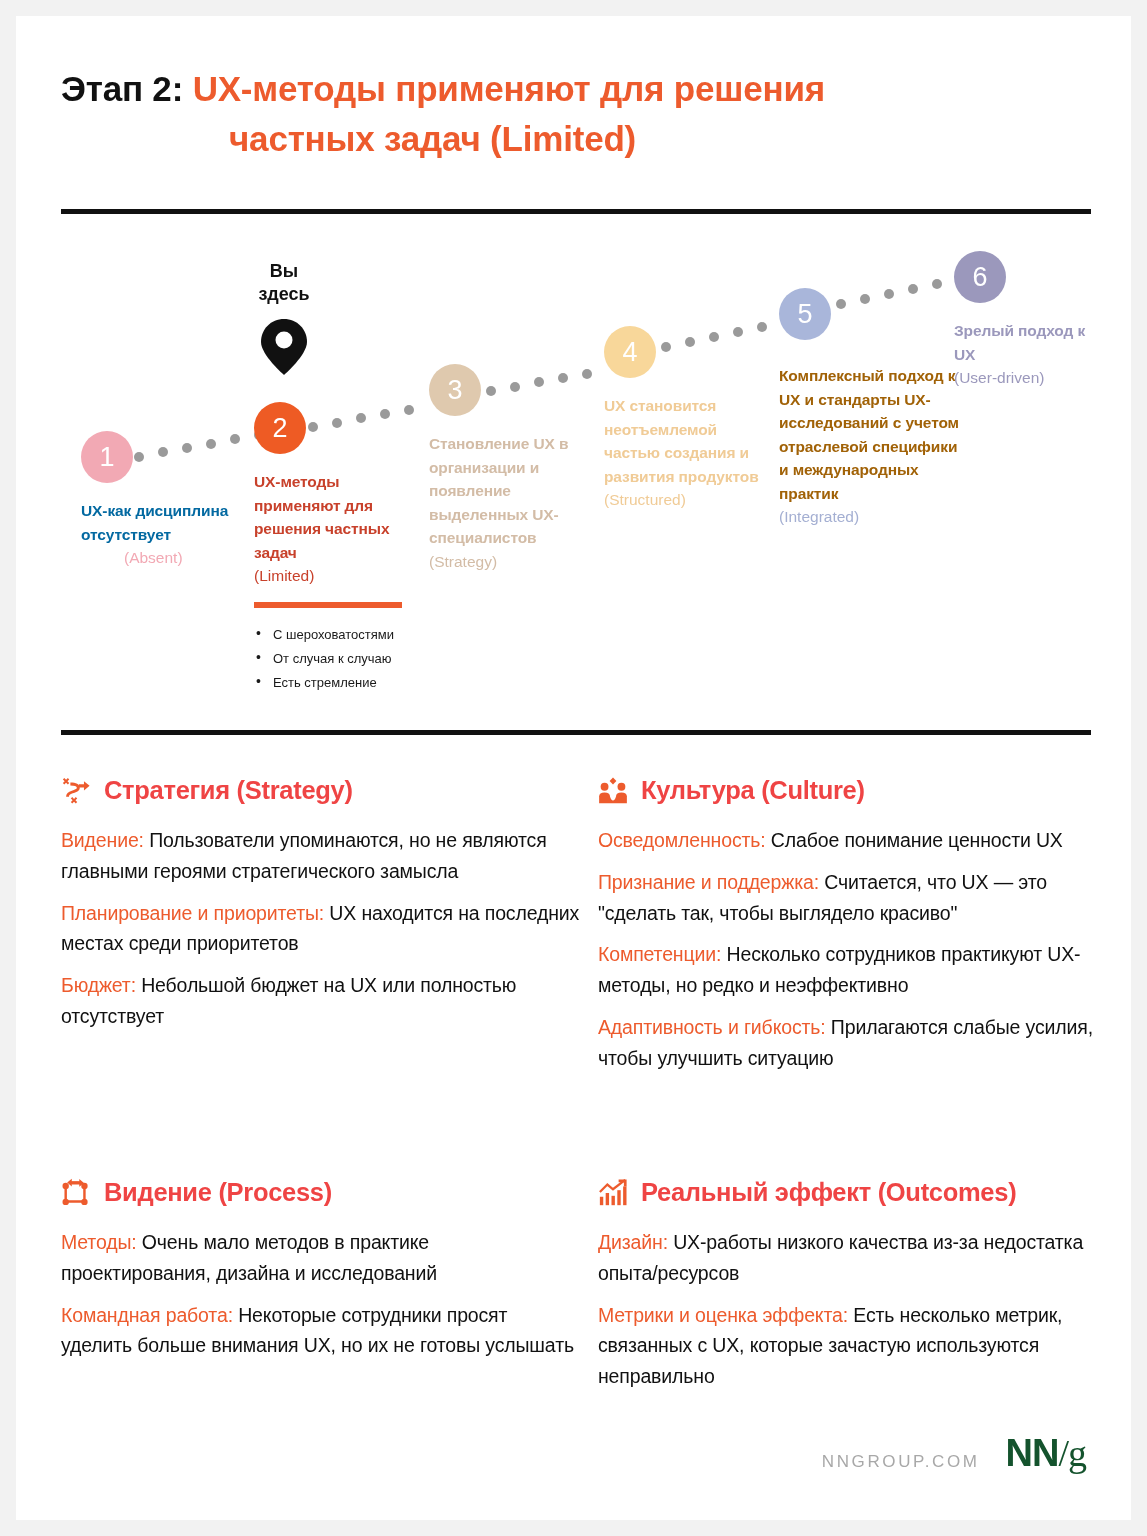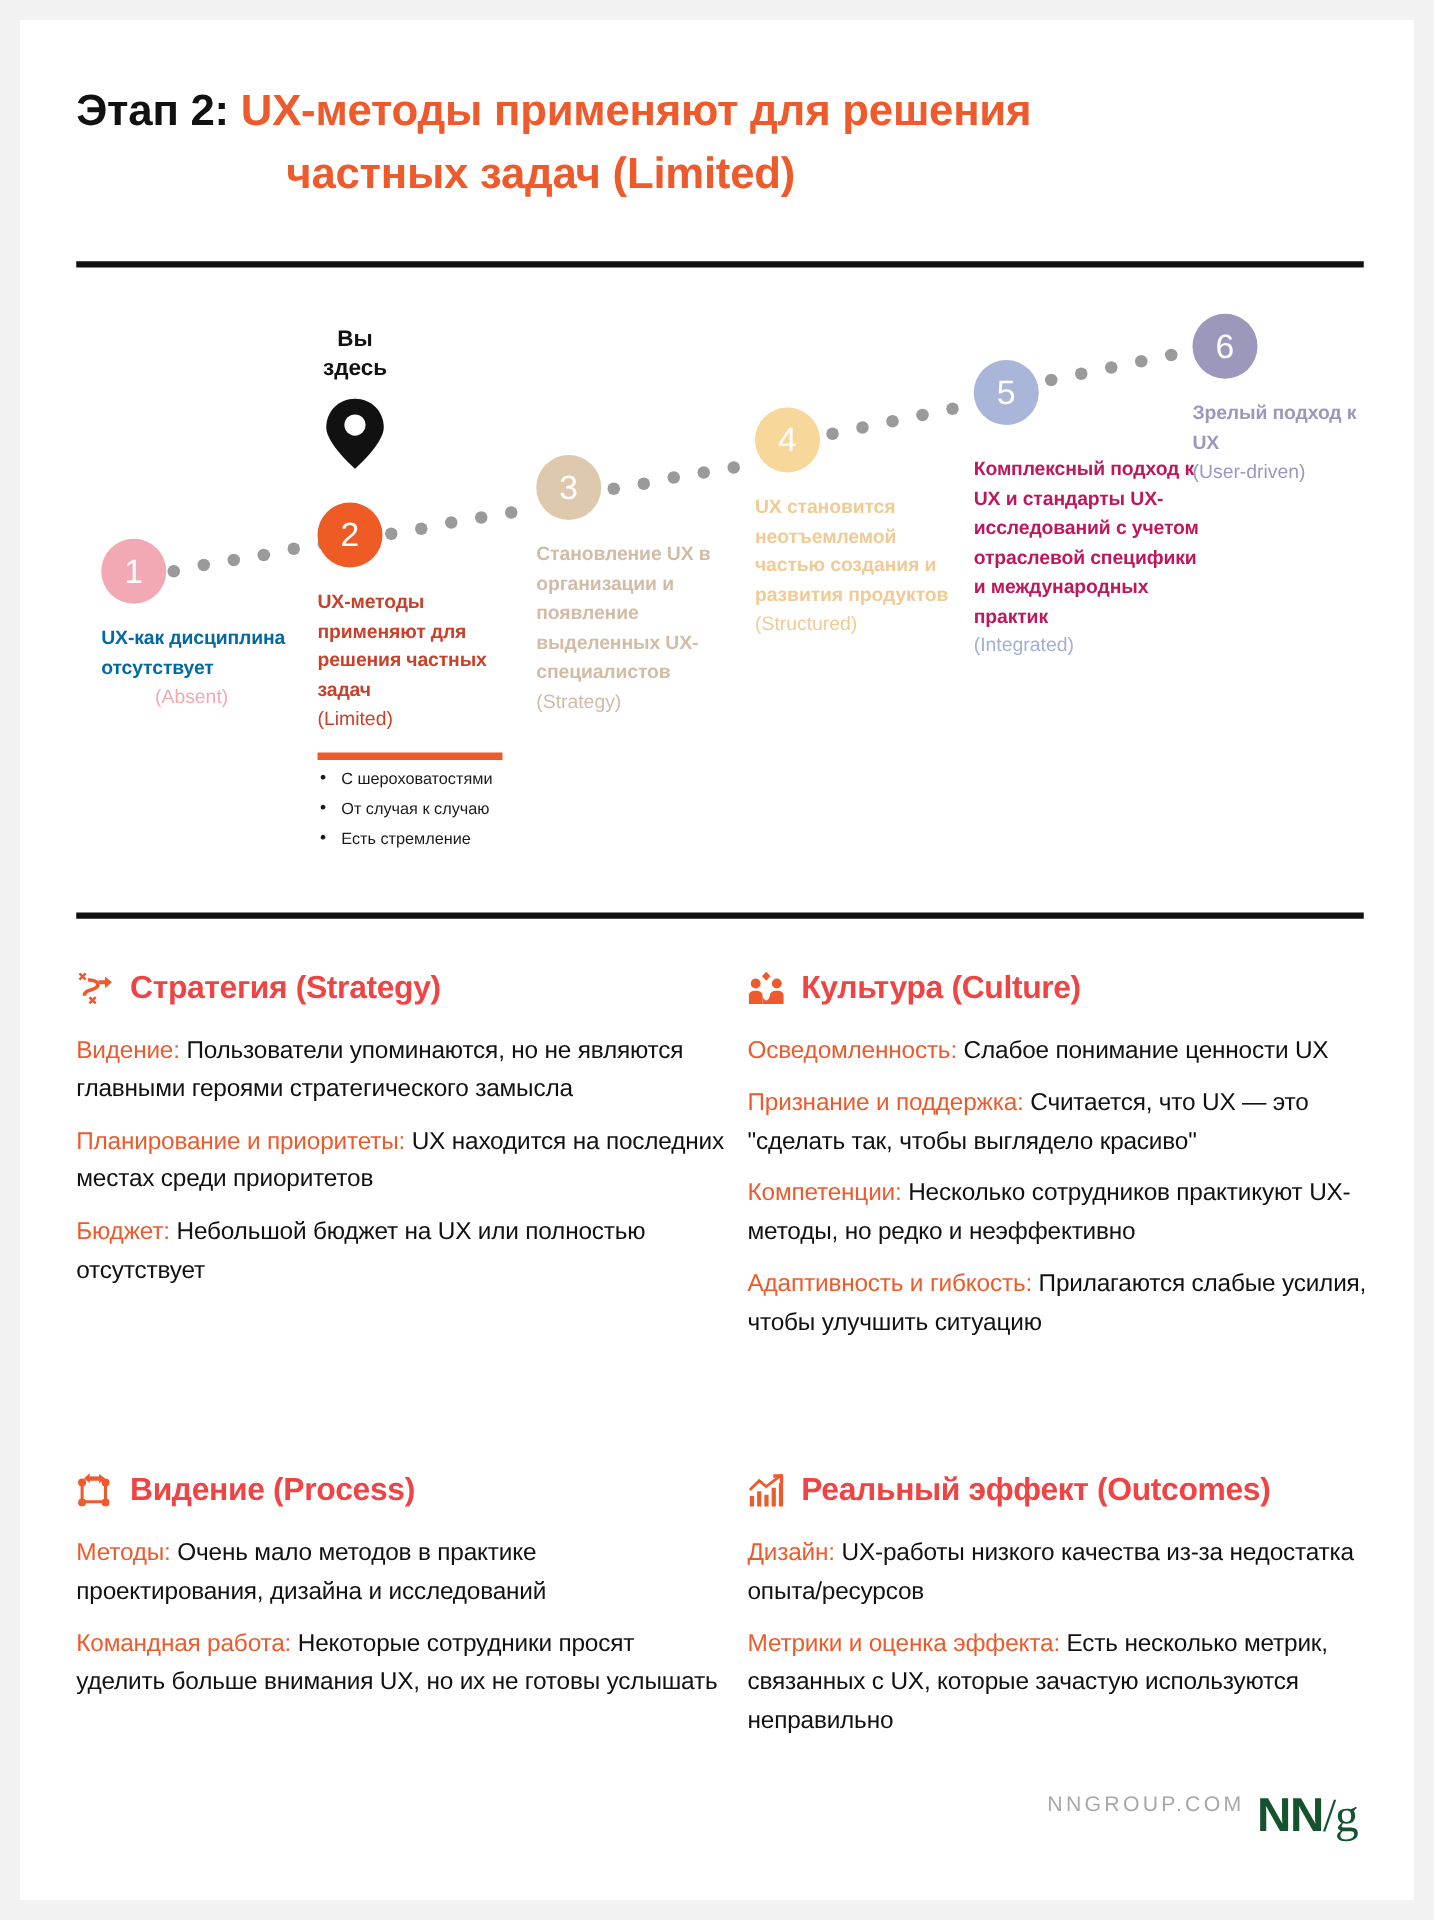--- a/index.html
+++ b/index.html
@@ -41,21 +41,21 @@
     color: #FFFFFF; font-size: 27px; font-weight: 500;
     line-height: 1;
   }
   .stage-title {
     margin-top: 16px; font-size: 15.5px; font-weight: 700;
     line-height: 1.52; letter-spacing: -0.1px;
   }
   .stage-sub { font-size: 15.5px; font-weight: 400; line-height: 1.52; }
 
   .accent-bar { width: 148px; height: 6px; background: #ED5B2D; margin-top: 14px; }
-  .bullets { margin-top: 8px; list-style: none; }
+  .bullets { margin-top: 20px; list-style: none; }
   .bullets li {
     position: relative; padding-left: 19px;
     font-size: 13px; color: #1A1A1A; line-height: 1.0;
     margin-bottom: 11px; white-space: nowrap;
   }
   .bullets li::before {
     content: "•"; position: absolute; left: 2px; top: -2px;
     font-size: 14px; color: #1A1A1A;
   }
 
@@ -74,21 +74,21 @@
     font-size: 25.5px; font-weight: 700; color: #ef4444;
     letter-spacing: -0.3px; line-height: 1;
   }
   .entry {
     font-size: 19.5px; line-height: 1.58; color: #111111;
     margin-bottom: 11px; letter-spacing: -0.15px;
   }
   .entry .lbl { color: #ED5B2D; }
 
   
-  .footer { position: absolute; right: 45px; bottom: 48px; display: flex; align-items: flex-start; gap: 10px; }
+  .footer { position: absolute; right: 45px; bottom: 48px; display: flex; align-items: flex-end; gap: 26px; }
   .foot-url { font-size: 17px; letter-spacing: 2.6px; color: #A8A8A8; font-weight: 400; }
   .foot-logo { font-size: 38px; font-weight: 700; color: #14532d; letter-spacing: -1px; line-height: 1; }
   .foot-logo .slash { font-weight: 400; font-family: "Liberation Serif", serif; }
   .foot-logo .g { font-weight: 400; font-family: "Liberation Serif", serif; }
 </style>
 </head>
 <body>
 
 <div class="page">
 
@@ -177,21 +177,21 @@
         <span>4</span>
       </div>
       <div class="stage-title" style="color:#F0CB96;">UX становится неотъемлемой частью создания и развития продуктов</div>
       <div class="stage-sub" style="color:#F0CB96;">(Structured)</div>
     </div>
 
     <div class="stage" style="left:763px; top:272px; width:180px;">
       <div class="circle" style="background:#A9B6DA;">
         <span>5</span>
       </div>
-      <div class="stage-title" style="color:#be185d;margin-top:24px;">Комплексный подход к UX и стандарты UX-исследований с учетом отраслевой специфики и международных практик</div>
+      <div class="stage-title" style="color:#a16207;margin-top:24px;">Комплексный подход к UX и стандарты UX-исследований с учетом отраслевой специфики и международных практик</div>
       <div class="stage-sub" style="color:#A4AFD2;">(Integrated)</div>
     </div>
 
     <div class="stage" style="left:938px; top:235px; width:150px;">
       <div class="circle" style="background:#9B98BC;">
         <span>6</span>
       </div>
       <div class="stage-title" style="color:#9B98BC;">Зрелый подход к UX</div>
       <div class="stage-sub" style="color:#9B98BC;">(User-driven)</div>
     </div>

